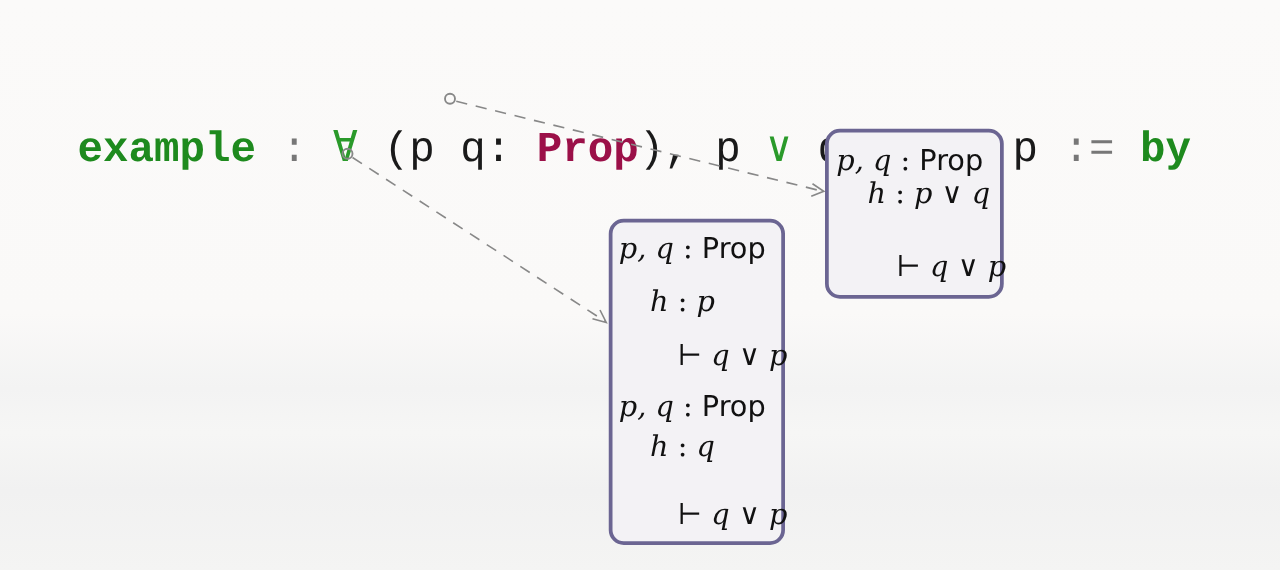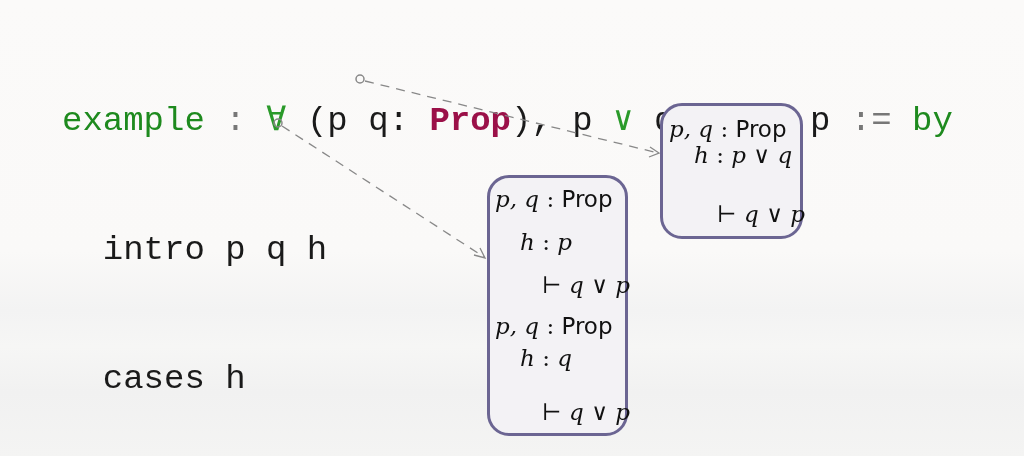--- a/index.html
+++ b/index.html
@@ -8,42 +8,41 @@
     background: linear-gradient(180deg, #fbfaf9 0%, #faf9f8 55%, #f3f3f3 68%, #f6f6f5 76%, #f1f1f1 86%, #f4f4f3 100%);
     font-family: "Liberation Mono", "DejaVu Sans Mono", monospace;
   }
   .code {
     position:absolute; left:62px; top:14px;
     font-family: "Liberation Mono", "DejaVu Sans Mono", monospace;
     font-size:34px; line-height:43px; color:#1a1a1a;
     white-space:pre;
   }
   .code .line { height:43px; }
-  .kw { color:#1e8a1e; font-weight:normal; }
+  .kw { color:#1e8a1e; font-weight:bold; }
   .ty { color:#9b1048; font-weight:bold; }
   .op { color:#2a9a2a; }
   .punct { color:#777; }
   svg.arrows { position:absolute; left:0; top:0; }
   .goalbox {
-    position:absolute; border:3px solid #6b6592; border-radius:22px;
+    position:absolute; border:3px solid #6b6592; border-radius:12px;
     background:#f3f2f5; box-sizing:border-box;
     font-family: "DejaVu Serif", "Liberation Serif", serif; font-style:italic;
     font-size:23px; color:#111;
   }
   .goalbox .row { position:absolute; white-space:nowrap; }
   .goalbox .sans { font-family:"DejaVu Sans", "Liberation Sans", sans-serif; font-style:normal; }
   .goalbox .up { font-style:normal; }
 </style>
 </head>
 <body>
 
 <div class="code">
   <div class="line"><span class="kw">example</span> <span class="punct">:</span> <span class="op">∀</span> <span>(p q:</span> <span class="ty">Prop</span><span>),</span> <span>p</span> <span class="op">∨</span> <span>q</span> <span class="op" style="font-size:22px;">→</span> <span>q</span> <span class="op">∨</span> <span>p</span> <span class="punct">:=</span> <span class="kw">by</span></div>
-  <div class="line"><span>  </span><span>intro p q h</span></div>
-  <div class="line"><span>  </span><span>cases h</span></div>
+  <div class="line"><span>  </span></div>
   
   
   
   
 </div>
 
 <svg class="arrows" width="1024" height="456">
   <g>
     <circle cx="360" cy="79" r="4" fill="none" stroke="#888" stroke-width="1.5"></circle>
     <line x1="365" y1="81" x2="658" y2="153" stroke="#888" stroke-width="1.3" stroke-dasharray="9,7"></line>

